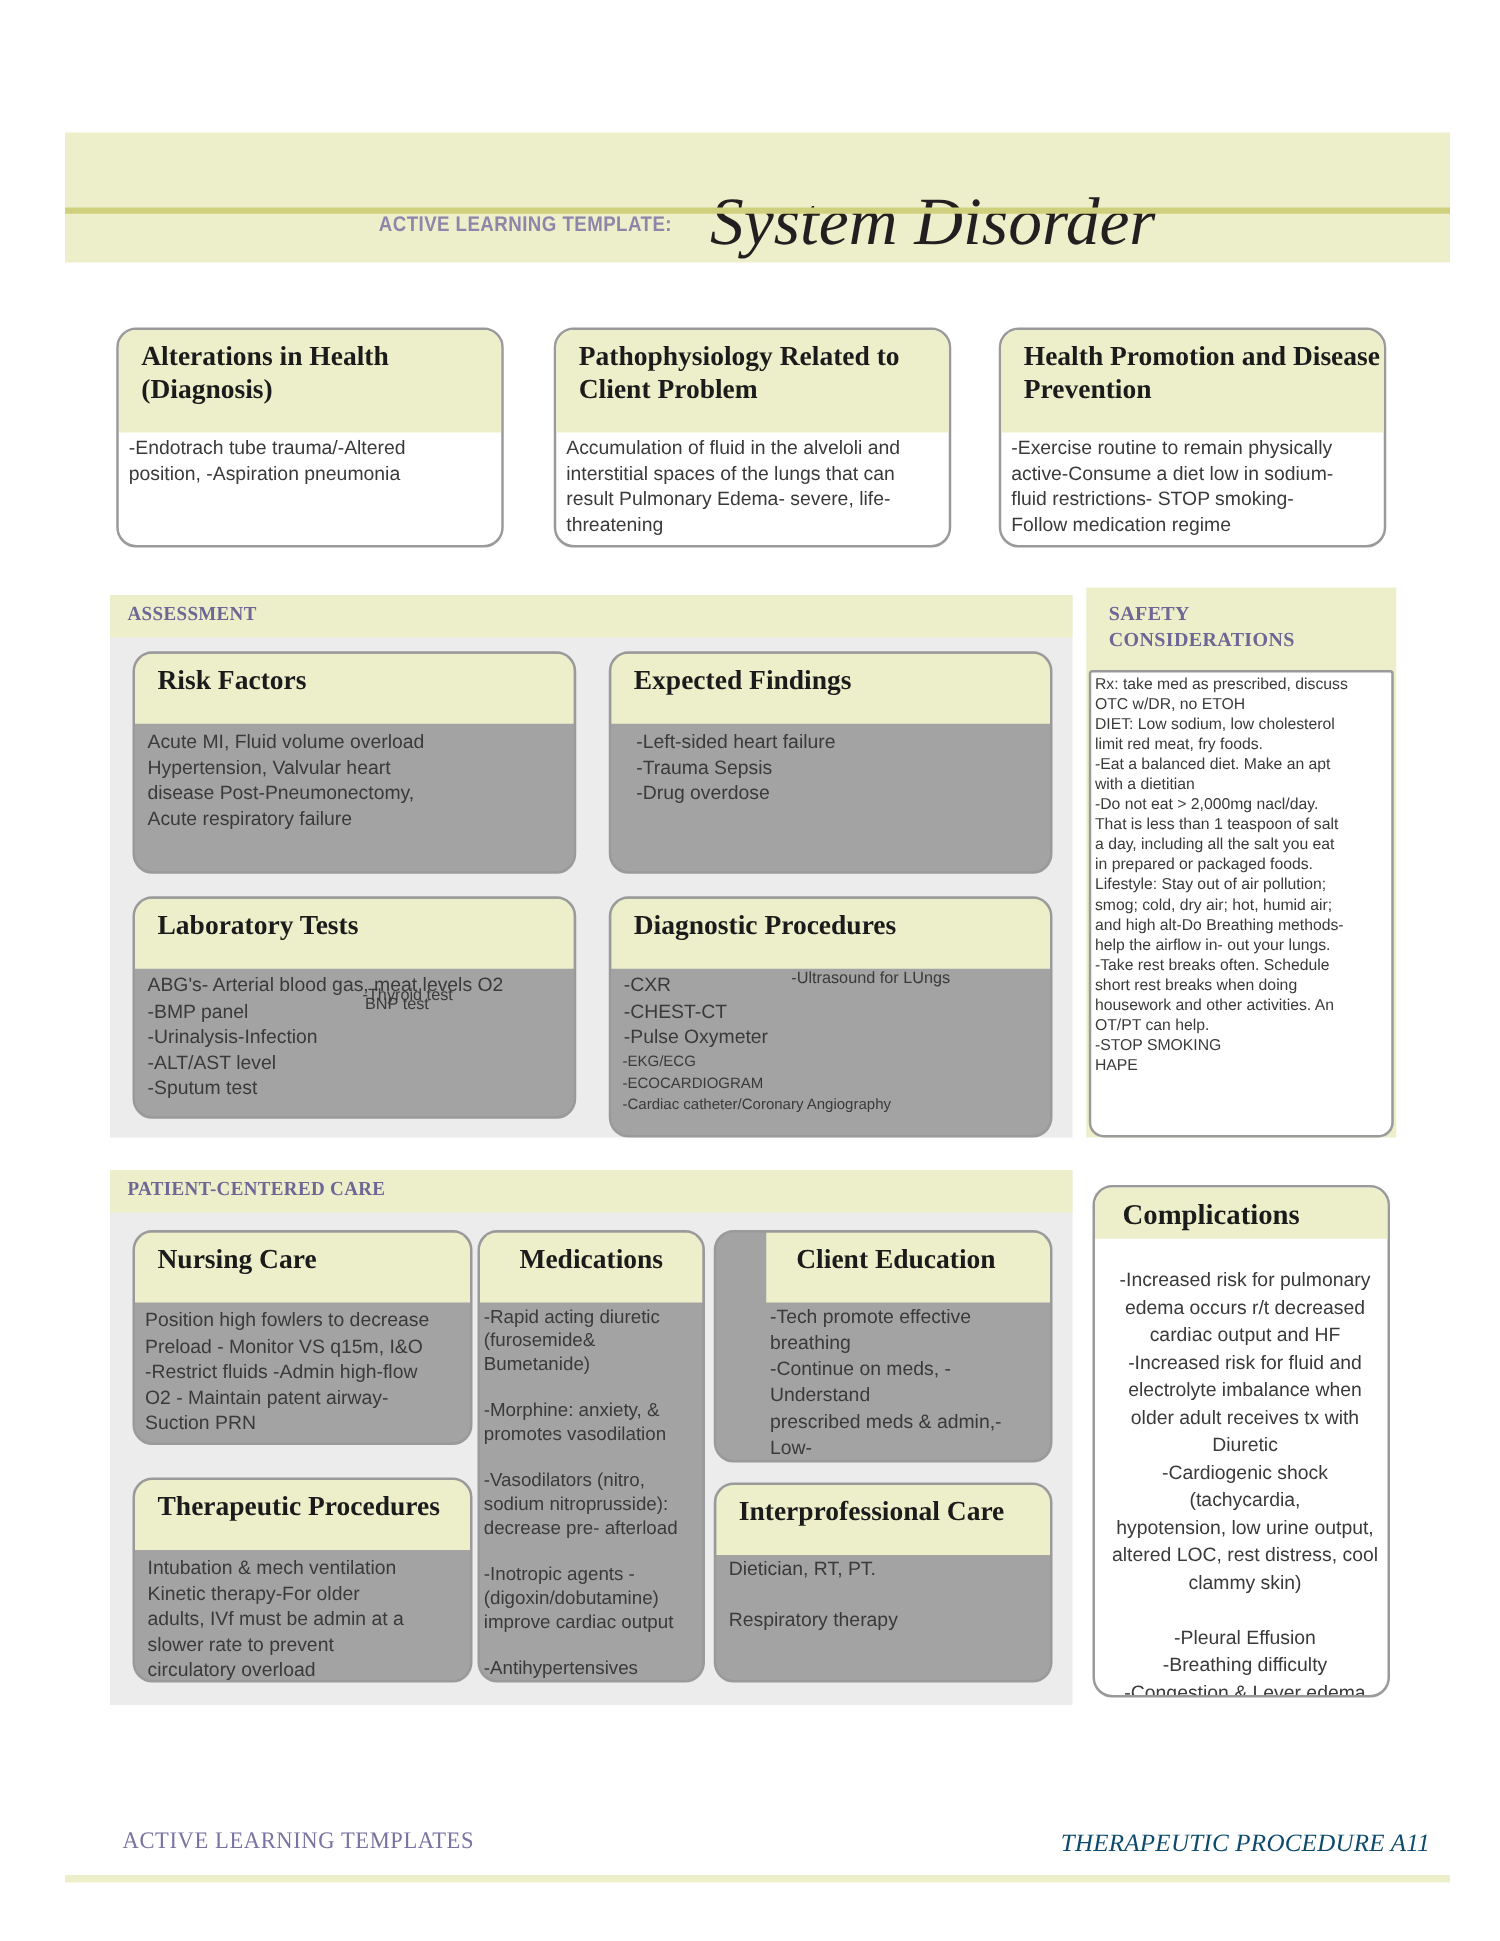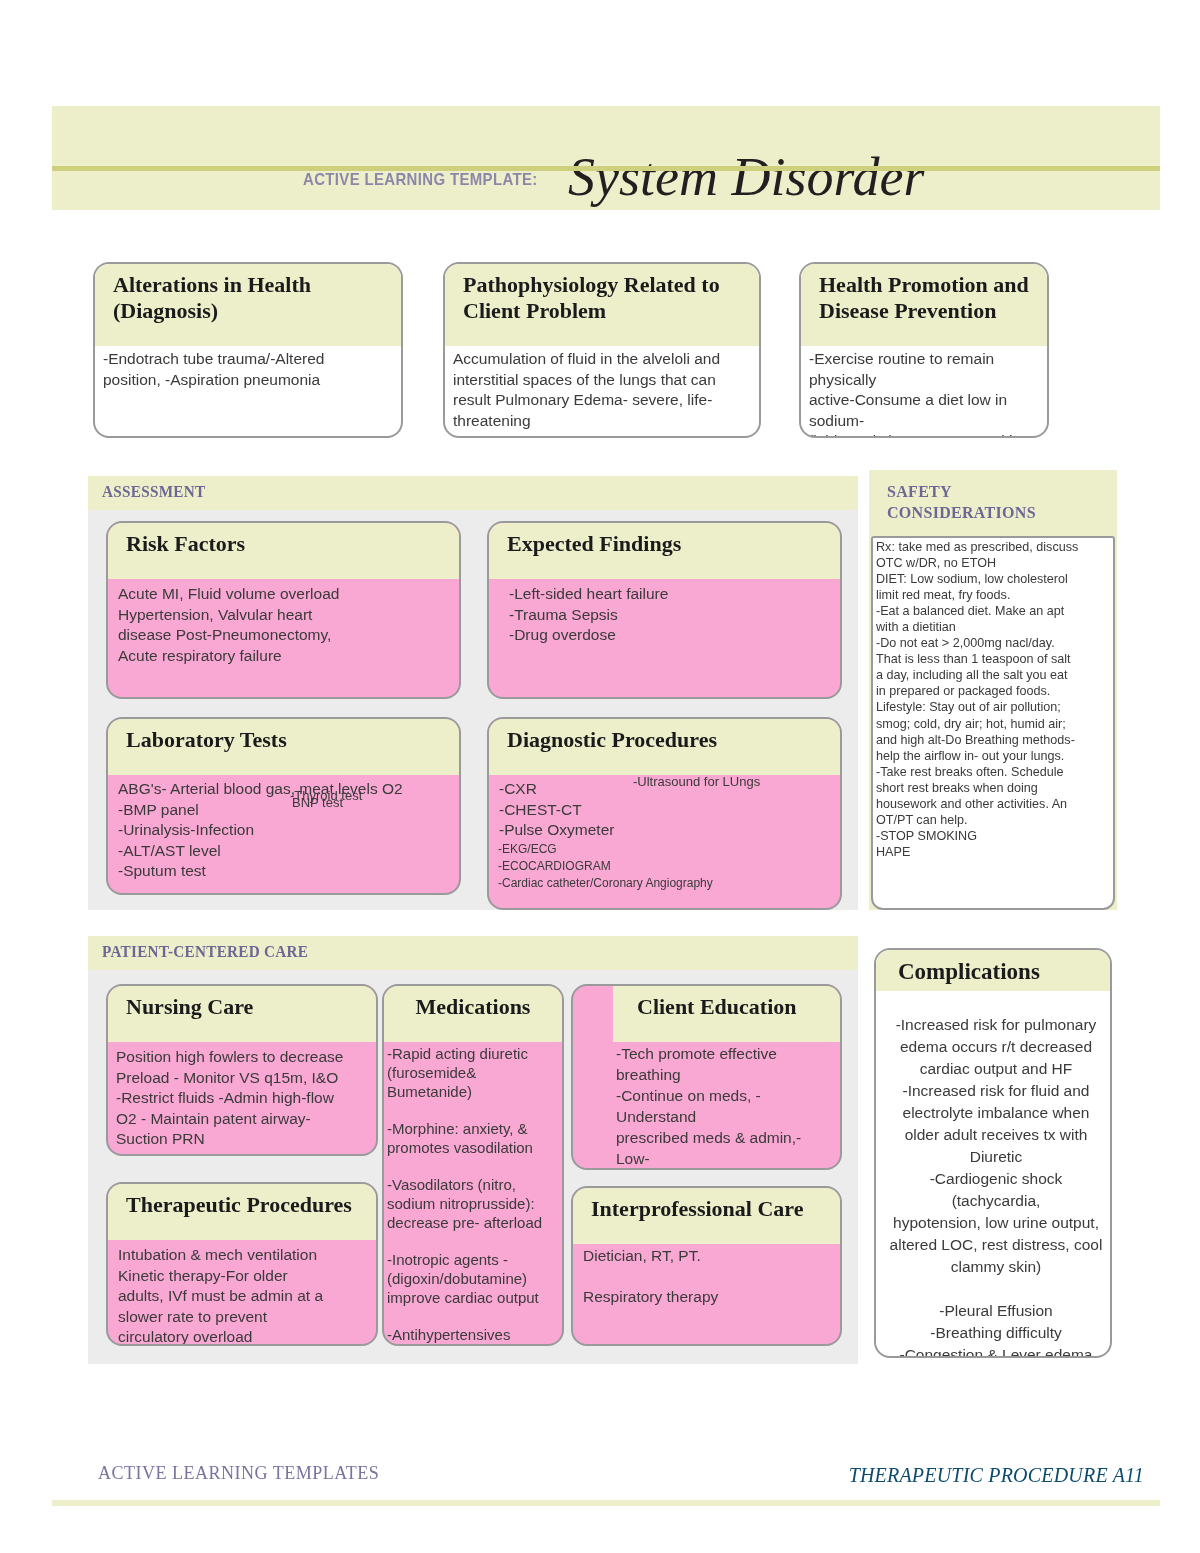--- a/index.html
+++ b/index.html
@@ -56,21 +56,21 @@
 
   
   .card{
     position:absolute;
     border:2px solid #9a9a9a;
     border-radius:16px;
     background:#ffffff;
     box-sizing:border-box;
     overflow:hidden;
   }
-  .card.grayfill{background:#f9a8d4;}
+  .card.grayfill{background:#a3a3a3;}
   .card-head{
     background:#edefcb;
     font-family:"Liberation Serif",serif;
     font-weight:bold;color:#1b1b1b;
     padding:8px 0 6px 18px;
     line-height:1.18;
   }
   .card-body{
     font-family:"Liberation Sans",sans-serif;
     font-size:15.5px;color:#3a3a3a;
@@ -184,21 +184,21 @@
 
   <div class="card" style="left:443px;top:262px;width:318px;height:176px;">
     <div class="card-head" style="font-size:22px;height:68px;">Pathophysiology Related
 to Client Problem</div>
     <div class="card-body">Accumulation of fluid in the alveloli and
 interstitial spaces of the lungs that can
 result Pulmonary Edema- severe, life-
 threatening</div>
   </div>
 
-  <div class="card" style="left:799px;top:262px;width:250px;height:176px;">
+  <div class="card" style="left:799px;top:262px;width:310px;height:176px;">
     <div class="card-head" style="font-size:22px;height:68px;">Health Promotion and
 Disease Prevention</div>
     <div class="card-body">-Exercise routine to remain physically
 active-Consume a diet low in sodium-
 fluid restrictions- STOP smoking-
 Follow medication regime</div>
   </div>
 
   <div class="panel" style="left:88px;top:476px;width:770px;height:434px;">
     <div class="panel-head"></div>

